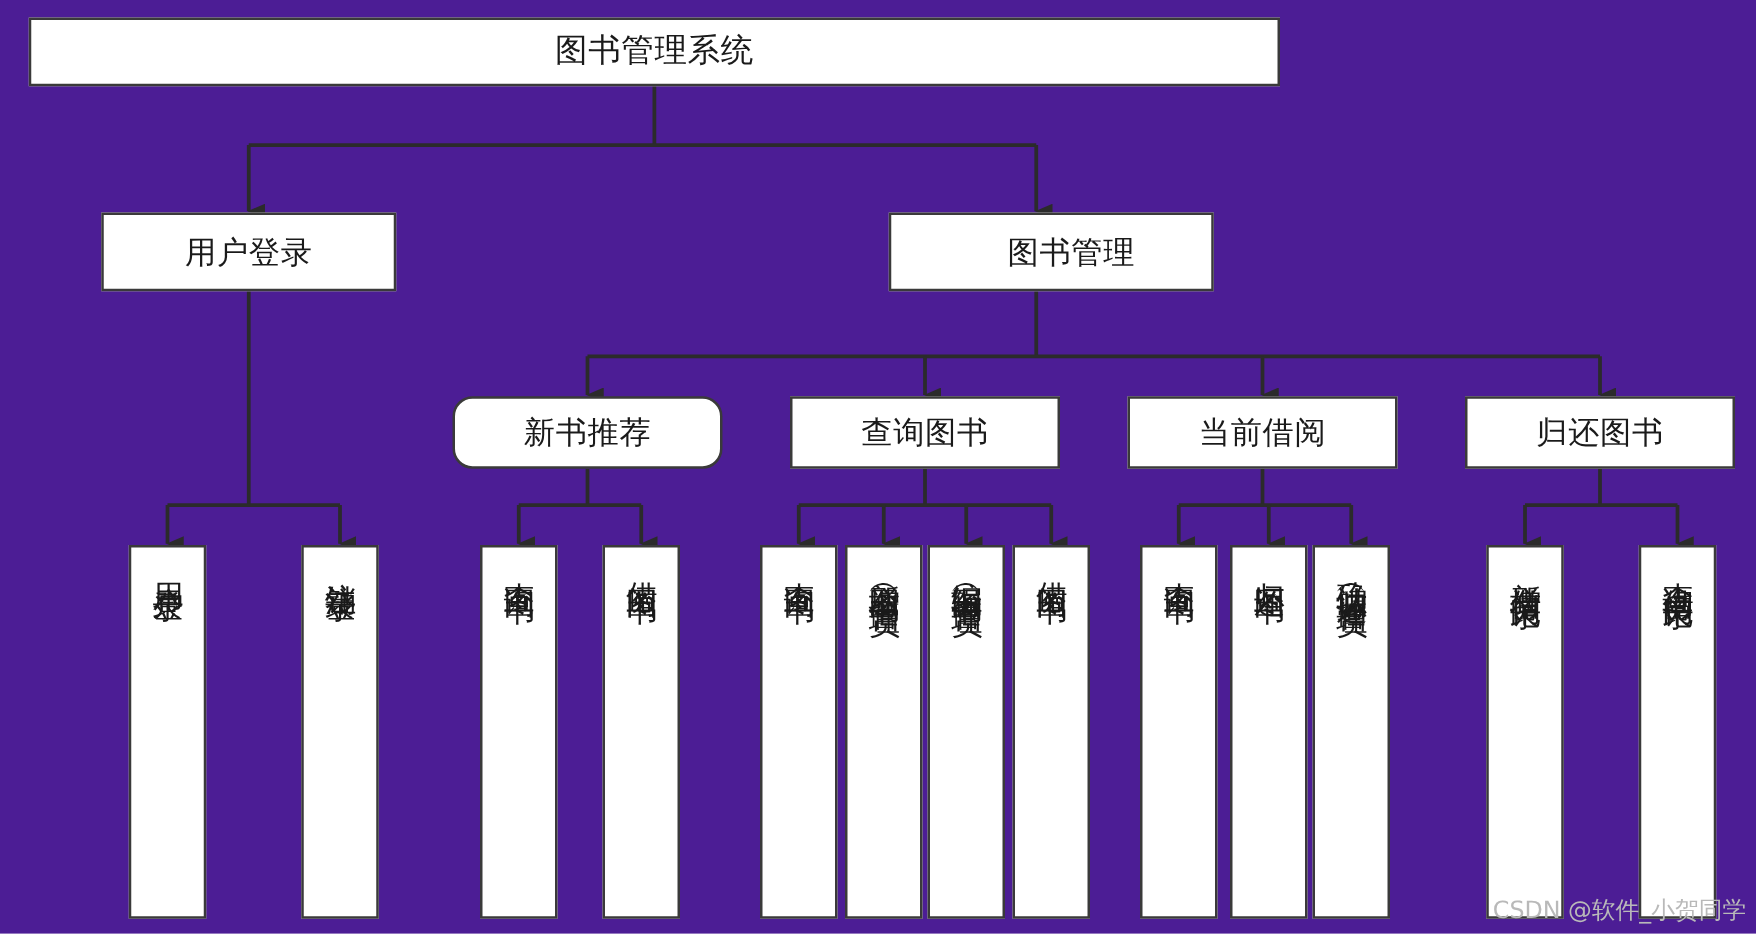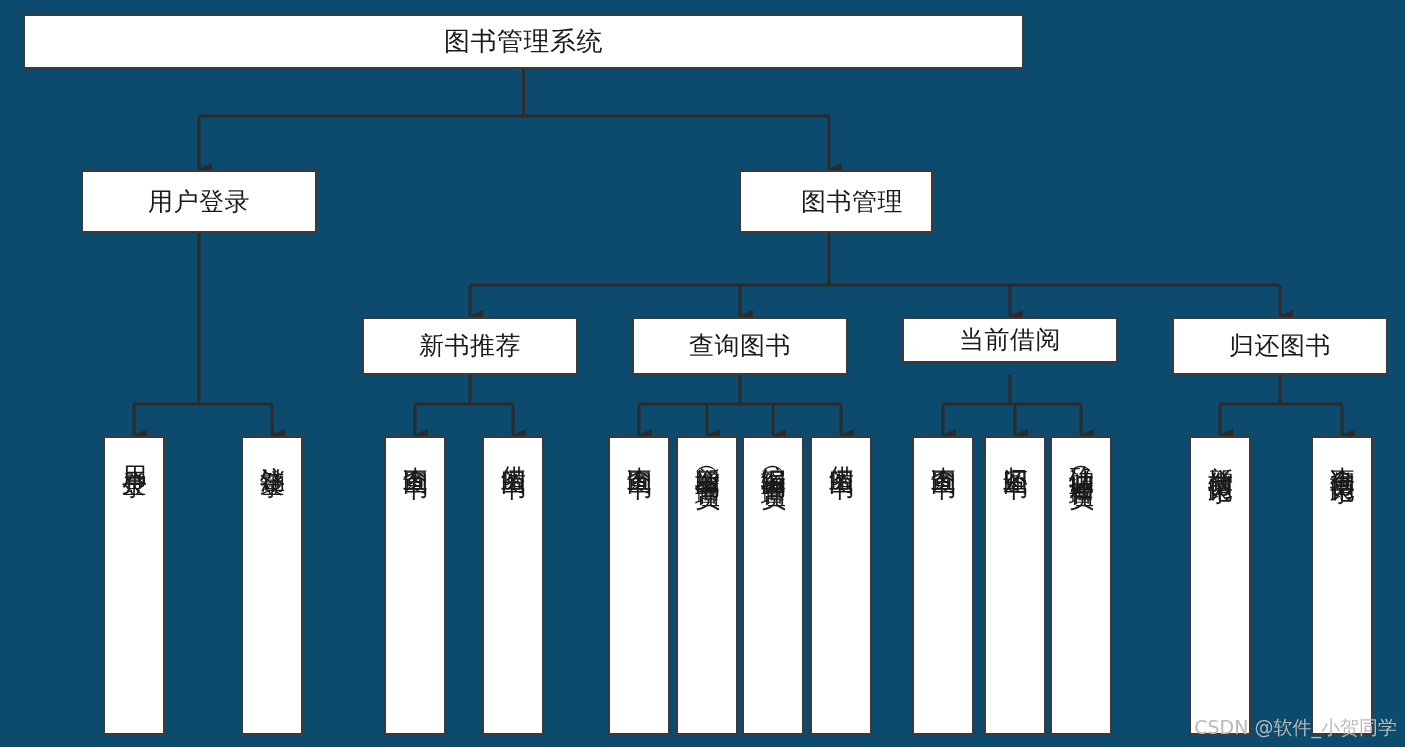--- a/index.html
+++ b/index.html
@@ -7,21 +7,21 @@
     padding: 0;
     background: #ffffff;
   }
   body {
     font-family: "DejaVu Sans", "Liberation Sans", sans-serif;
   }
   #diagram-root {
     position: relative;
     width: 1405px;
     height: 747px;
-    background: #0c4a6e;
+    background: #4c1d95;
     overflow: hidden;
   }
   svg.edges {
     position: absolute;
     left: 0;
     top: 0;
     width: 1405px;
     height: 747px;
   }
   .node {
@@ -117,30 +117,30 @@
       </g>
   </svg>
 
   <div id="node-layer">
       <div class="node horiz root" style="left: 23px; top: 14px; width: 1001px; height: 55px;">
         <span class="label">图书管理系统</span>
       </div>
       <div class="node horiz" style="left: 81px; top: 170px; width: 236px; height: 63px;">
         <span class="label">用户登录</span>
       </div>
-      <div class="node horiz" style="left: 739px; top: 170px; width: 194px; height: 63px; padding-left: 32px;">
+      <div class="node horiz" style="left: 711px; top: 170px; width: 260px; height: 63px; padding-left: 32px;">
         <span class="label">图书管理</span>
       </div>
-      <div class="node horiz" style="left: 362px; top: 317px; width: 216px; height: 58px;">
+      <div class="node horiz" style="left: 362px; top: 317px; width: 216px; height: 58px; border-radius: 16px;">
         <span class="label">新书推荐</span>
       </div>
       <div class="node horiz" style="left: 632px; top: 317px; width: 216px; height: 58px;">
         <span class="label">查询图书</span>
       </div>
-      <div class="node horiz" style="left: 902px; top: 317px; width: 216px; height: 46px;">
+      <div class="node horiz" style="left: 902px; top: 317px; width: 216px; height: 58px;">
         <span class="label">当前借阅</span>
       </div>
       <div class="node horiz" style="left: 1172px; top: 317px; width: 216px; height: 58px;">
         <span class="label">归还图书</span>
       </div>
       <div class="node vert" style="left: 103px; top: 436px; width: 62px; height: 299px;">
         <span class="label">用户登录</span>
       </div>
       <div class="node vert" style="left: 241px; top: 436px; width: 62px; height: 299px;">
         <span class="label">注销登录</span>

